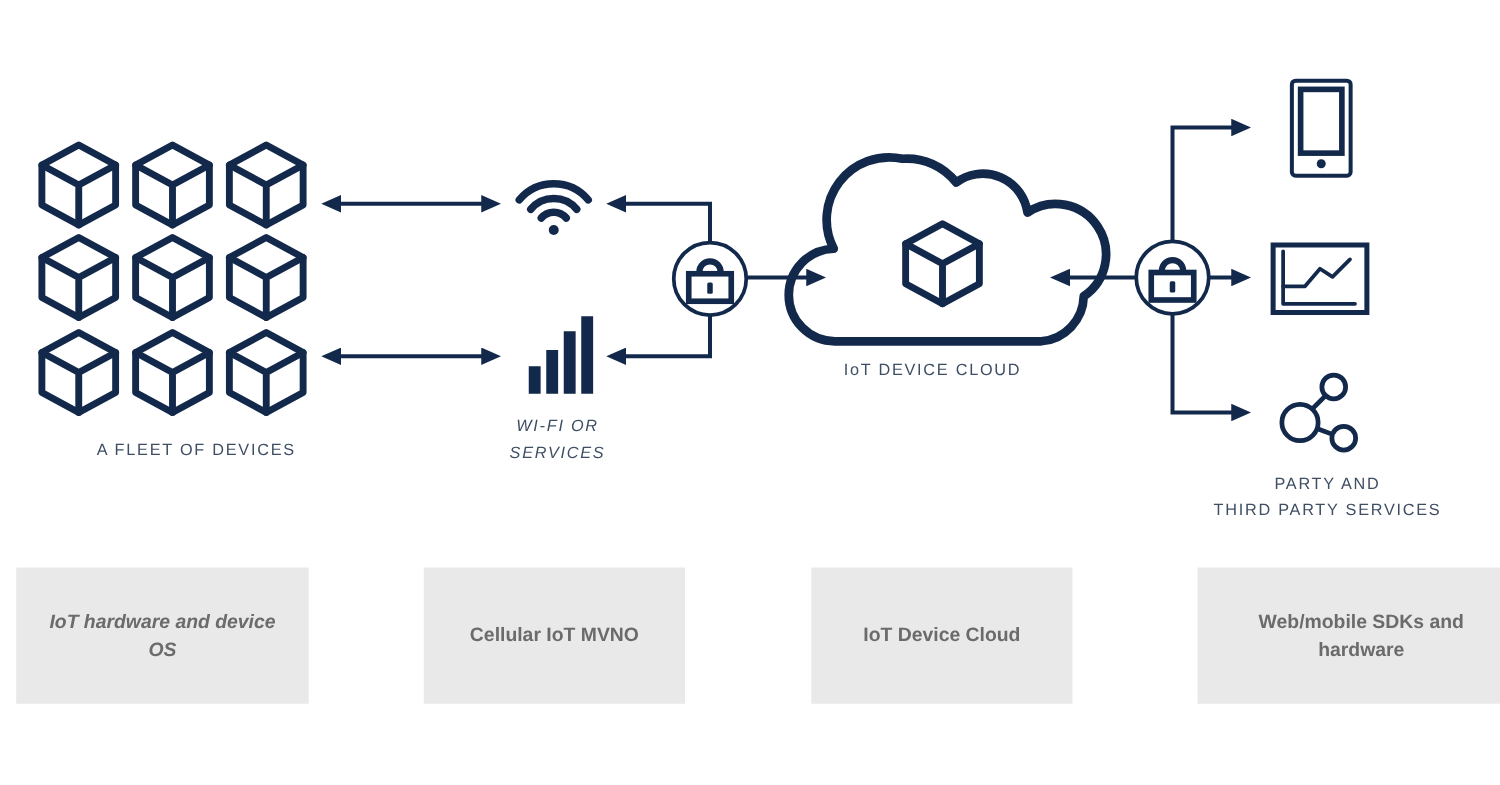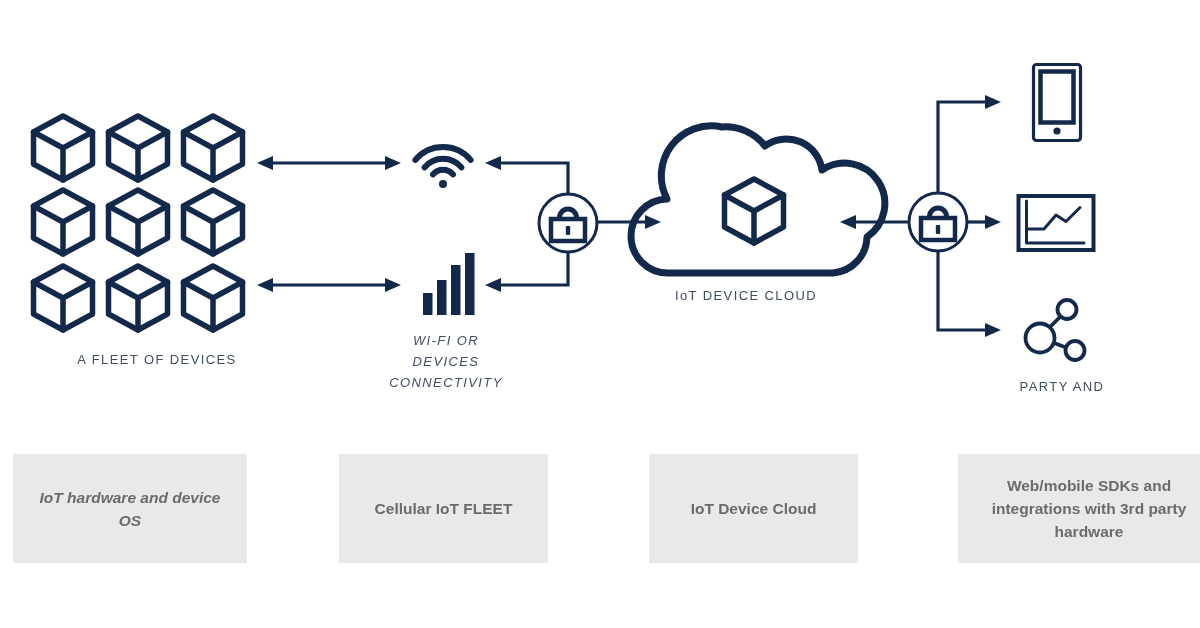--- a/index.html
+++ b/index.html
@@ -147,39 +147,38 @@
       <circle class="sharec" cx="1040" cy="338" r="14.5"></circle>
       <circle class="sharec" cx="1067" cy="309.5" r="9.5"></circle>
       <circle class="sharec" cx="1075" cy="350.5" r="9.5"></circle>
     </g>
   </svg>
 
   <div class="dlabel" style="left:37px;top:349px;width:240px;text-align:center;">A FLEET OF DEVICES</div>
 
   <div class="dlabel" style="left:346px;top:330px;width:200px;font-style:italic;">
     <div>WI-FI OR</div>
-    <div>DEVICES</div>
-    <div>CONNECTIVITY</div>
+    <div>SERVICES</div>
   </div>
 
   <div class="dlabel" style="left:646px;top:285px;width:200px;">IoT DEVICE CLOUD</div>
 
   <div class="dlabel" style="left:952px;top:376px;width:220px;">
     <div>PARTY AND</div>
+    <div>THIRD PARTY SERVICES</div>
   </div>
 
   <div class="gbox" style="left:13px;width:234px;font-style:italic;">
     <div>IoT hardware and device</div>
     <div>OS</div>
   </div>
   <div class="gbox" style="left:339px;width:209px;">
-    <div>Cellular IoT FLEET</div>
+    <div>Cellular IoT MVNO</div>
   </div>
   <div class="gbox" style="left:649px;width:209px;">
     <div>IoT Device Cloud</div>
   </div>
   <div class="gbox" style="left:958px;width:262px;">
     <div>Web/mobile SDKs and</div>
-    <div>integrations with 3rd party</div>
     <div>hardware</div>
   </div>
 
 </div>
 
 </body></html>

